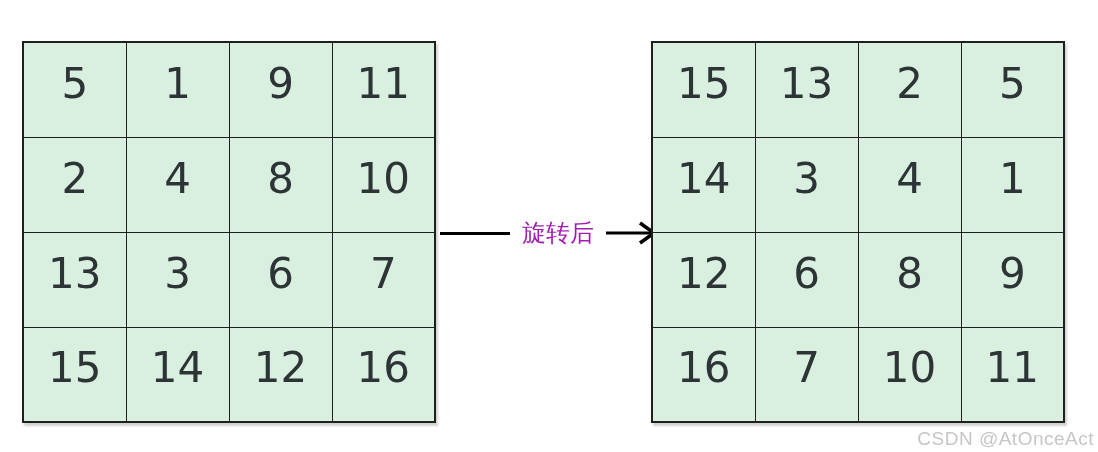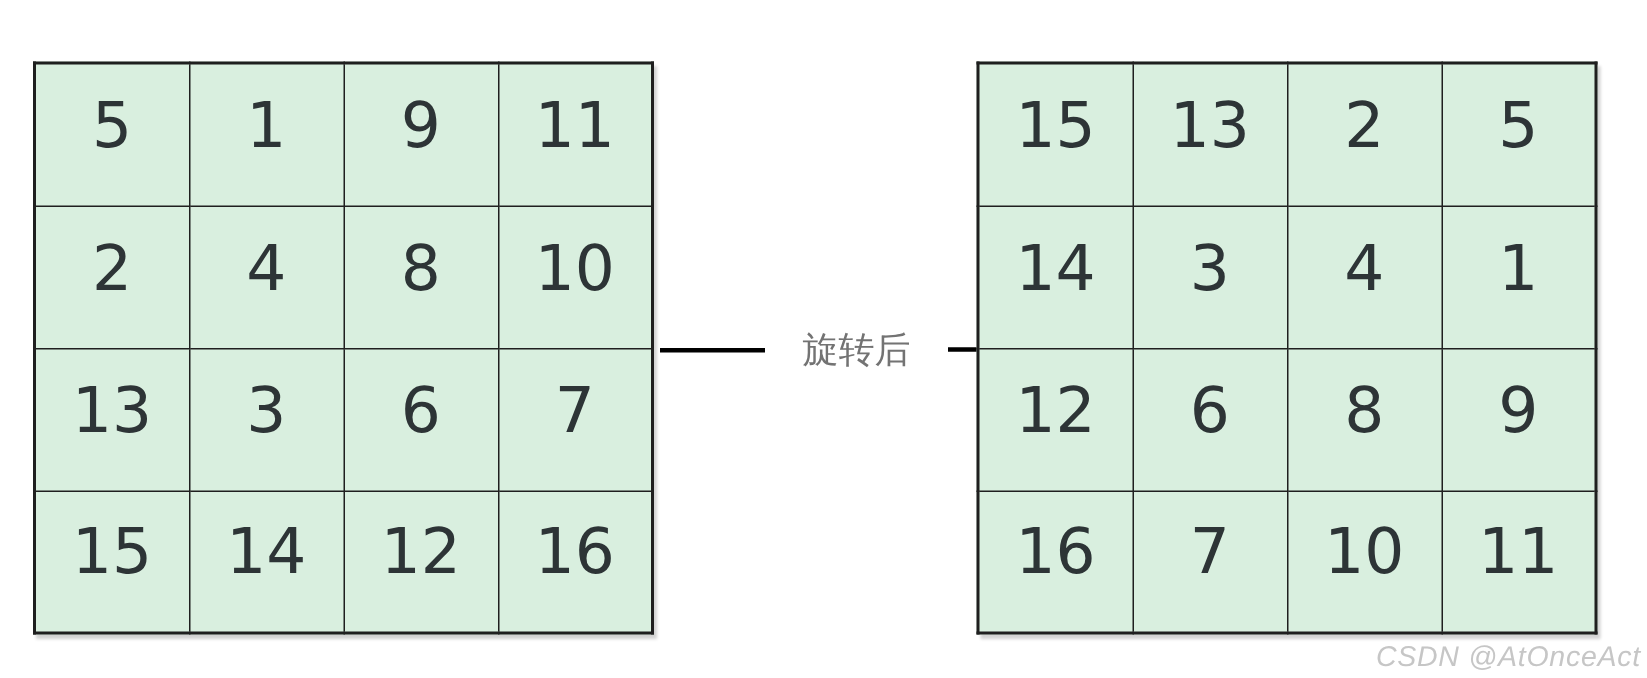--- a/index.html
+++ b/index.html
@@ -39,28 +39,28 @@
   #matrix-original{left:22px;top:41px;}
   #matrix-rotated{left:651px;top:41px;}
   .arrow-group{
     position:absolute;left:440px;top:219px;height:28px;
     display:flex;align-items:center;
   }
   .arrow-tail{
     width:70px;height:3px;background:var(--arrow);flex:0 0 auto;
   }
   .arrow-label{
-    font-size:24px;color:#737373;margin:0 25px;white-space:nowrap;line-height:1;
+    font-size:24px;color:#a21caf;margin:0 12px;white-space:nowrap;line-height:1;
     font-family:"DejaVu Sans","Liberation Sans",sans-serif;
   }
   .arrow-head-svg{flex:0 0 auto;display:block;}
   .watermark{
     position:absolute;right:4px;bottom:2px;
     font-size:19px;color:var(--watermark);
-    letter-spacing:0.5px;white-space:nowrap;font-style:italic;
+    letter-spacing:0.5px;white-space:nowrap;
   }
 </style>
 </head>
 <body>
 
 <table class="matrix" id="matrix-original">
   <tbody>
     <tr>
       <td class="cell">5</td>
       <td class="cell">1</td>

